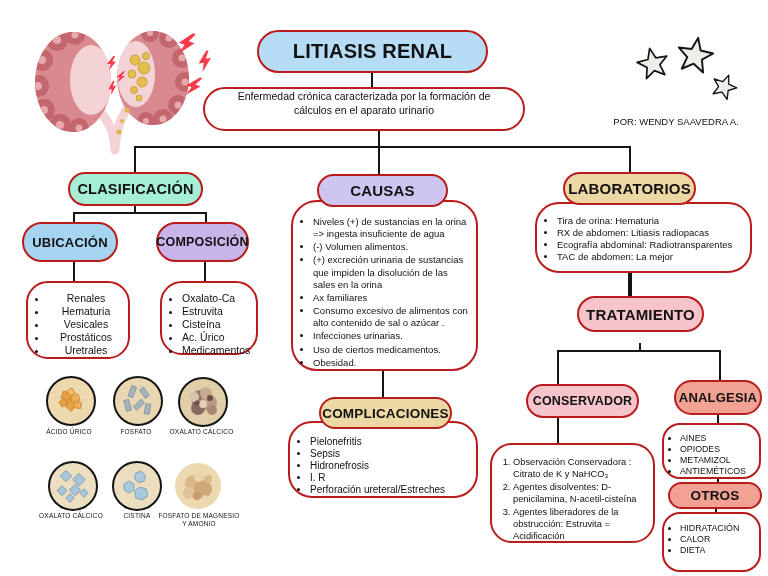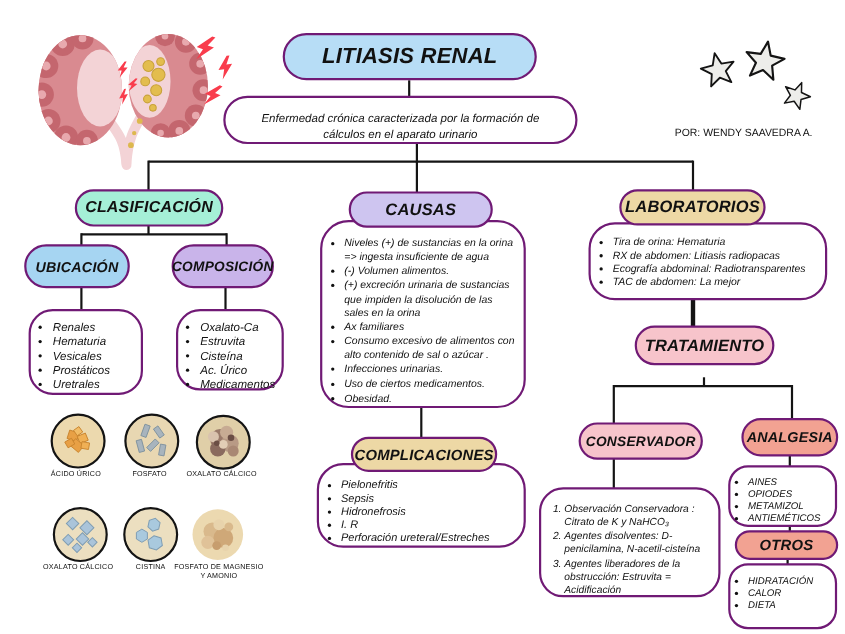--- a/index.html
+++ b/index.html
@@ -2,40 +2,40 @@
 <html><head>
 <meta charset="utf-8">
 <style>
   html,body{margin:0;padding:0;}
   body{
     width:768px;height:576px;position:relative;background:#ffffff;
     font-family:"Liberation Sans","DejaVu Sans",sans-serif;color:#111;
     overflow:hidden;
   }
   #connectors{position:absolute;left:0;top:0;z-index:0;}
-  .node{position:absolute;box-sizing:border-box;border:2px solid #701a75;background:#fff;z-index:2;font-style:italic;}
+  .node{position:absolute;box-sizing:border-box;border:2px solid #b91c1c;background:#fff;z-index:2;}
   .pill{
     border-radius:26px;display:flex;align-items:center;justify-content:center;
     font-weight:bold;text-align:center;letter-spacing:.2px;z-index:3;
   }
   .listbox{border-radius:22px;}
   .listbox ul{margin:0;padding:0 4px 0 20px;}
   .listbox ol{margin:0;padding:0 2px 0 15px;}
   .listbox li{margin:1px 0;}
   
   .n-title{left:257px;top:30px;width:231px;height:43px;background:#b7ddf6;font-size:20px;}
   .n-desc{left:203px;top:87px;width:322px;height:44px;border-radius:22px;
-    display:flex;align-items:flex-end;justify-content:center;text-align:center;font-size:10.5px;line-height:1.35;}
+    display:flex;align-items:flex-start;justify-content:center;text-align:center;font-size:10.5px;line-height:1.35;}
   .n-desc span{max-width:276px;display:block;}
   .n-credit{position:absolute;left:596px;top:116px;width:160px;text-align:center;font-size:9.5px;z-index:2;}
   
   .n-clasif{left:68px;top:172px;width:135px;height:34px;background:#a5efd7;font-size:14.5px;}
   .n-ubic{left:22px;top:222px;width:96px;height:40px;background:#a6d5f2;font-size:13px;border-radius:20px;}
   .n-comp{left:156px;top:222px;width:93px;height:40px;background:#c9b4ea;font-size:12.5px;border-radius:20px;}
-  .n-ubic-box{left:26px;top:281px;width:104px;height:78px;font-size:10.5px;padding-top:8px;}
+  .n-ubic-box{left:26px;top:281px;width:104px;height:78px;font-size:10.5px;padding-top:8px;text-align:center;}
   .n-comp-box{left:160px;top:281px;width:98px;height:74px;font-size:10.5px;padding-top:8px;}
   
   .fig{position:absolute;width:46px;height:46px;border-radius:50%;overflow:hidden;z-index:2;}
   .fig.bordered{border:2px solid #141414;}
   .fig-label{position:absolute;font-size:6.5px;letter-spacing:.2px;text-align:center;z-index:2;line-height:1.25;}
   
   .n-causas{left:317px;top:174px;width:131px;height:33px;background:#cec5f0;font-size:15px;}
   .n-causas-box{left:291px;top:200px;width:187px;height:171px;border-radius:26px;font-size:9.5px;padding-top:13px;line-height:1.28;}
   .n-compl{left:319px;top:397px;width:133px;height:32px;background:#edd8a5;font-size:13.5px;}
   .n-compl-box{left:288px;top:421px;width:190px;height:77px;border-radius:24px;font-size:10px;padding-top:12px;}

